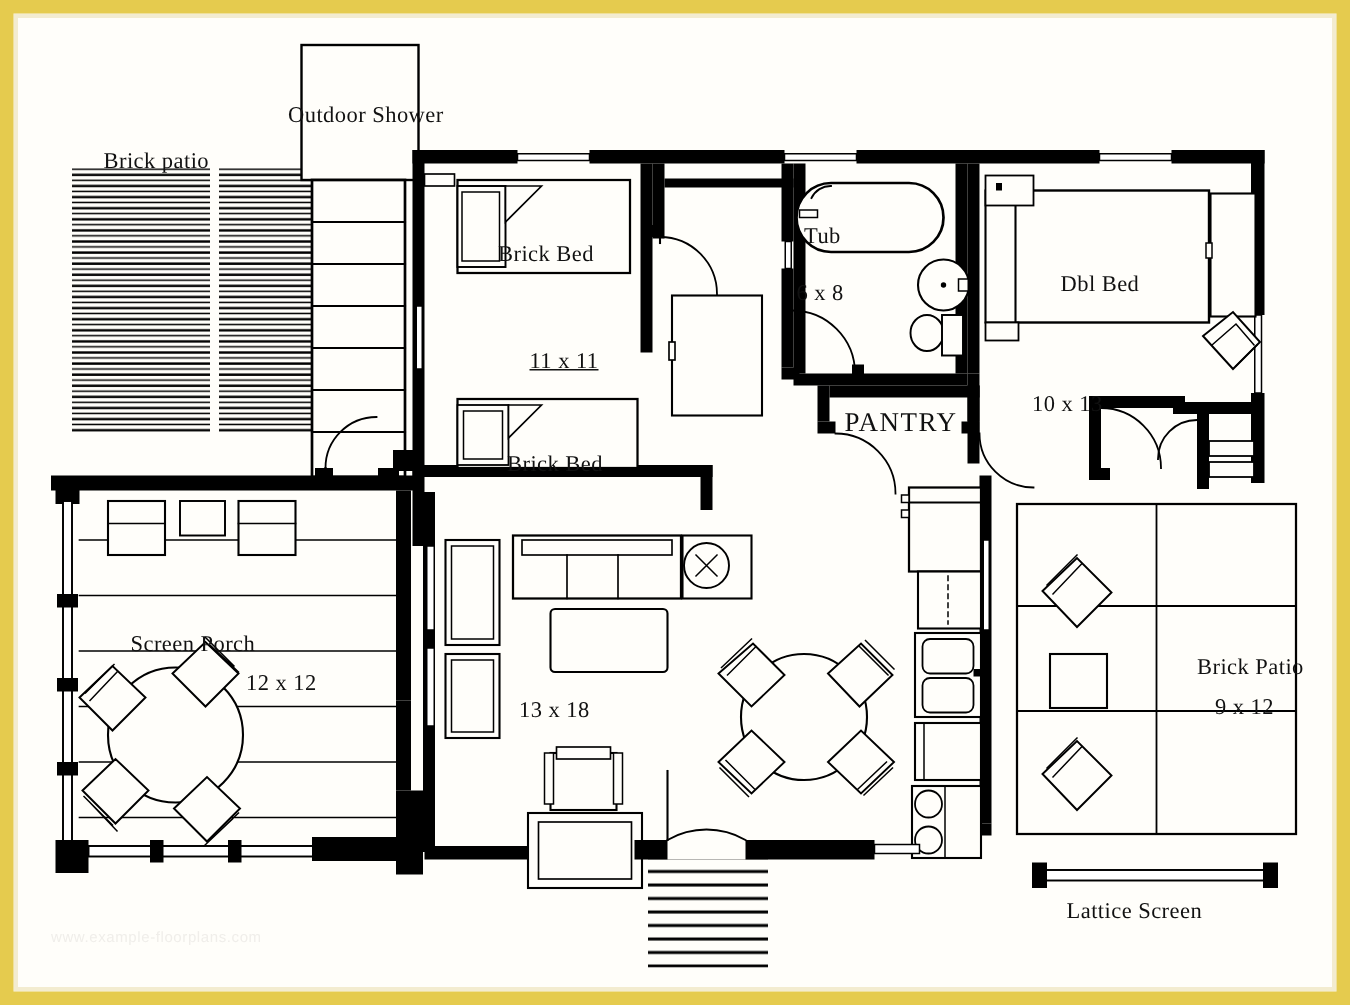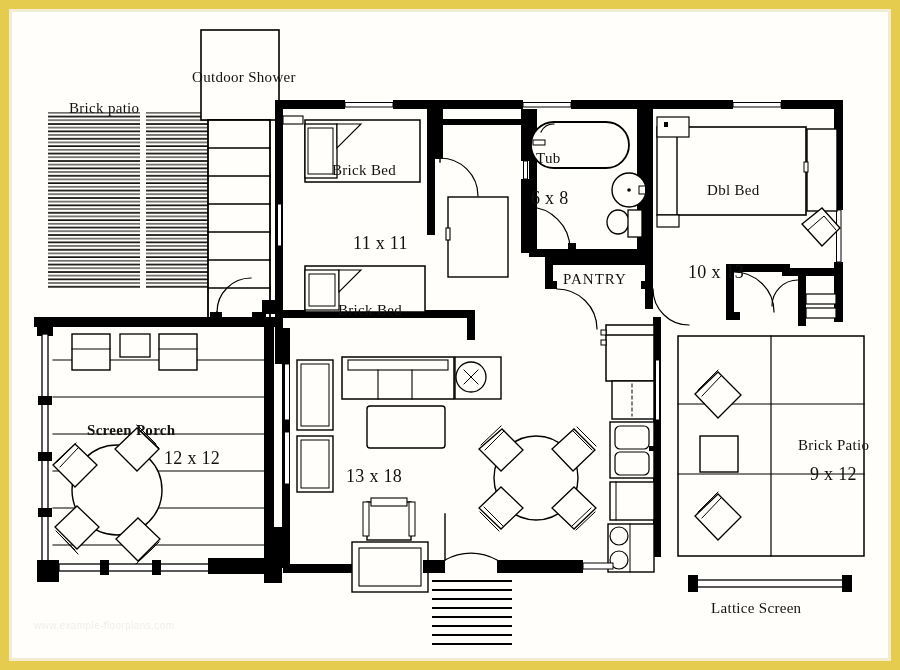--- a/index.html
+++ b/index.html
@@ -54,23 +54,23 @@
     display: block;
   }
   .lbl {
     position: absolute;
     color: #111111;
     font-family: "Liberation Serif", serif;
     white-space: nowrap;
     letter-spacing: 0.3px;
   }
   .lbl-room { font-size: 15px; }
-  .lbl-dim { font-size: 18px; }
+  .lbl-dim { font-size: 15px; }
   .lbl-outside { font-size: 15px; }
-  .lbl-pantry { font-size: 15px; letter-spacing: 1px; }
+  .lbl-pantry { font-size: 18px; letter-spacing: 1px; }
   .watermark {
     position: absolute;
     left: 22px;
     top: 608px;
     font-size: 10px;
     color: #f0eeea;
     font-family: "Liberation Sans", sans-serif;
     letter-spacing: 0.4px;
     user-select: none;
   }
@@ -444,33 +444,33 @@
           <rect x="830" y="563" width="10" height="17" fill="#000" stroke="none"></rect>
         </g>
 
       </g>
     </svg>
 
     <div class="lbl lbl-outside" style="left:180px; top:57px;">Outdoor Shower</div>
     <div class="lbl lbl-outside" style="left:57px; top:88px;">Brick patio</div>
 
     <div class="lbl lbl-room" style="left:320px; top:150px;">Brick Bed</div>
-    <div class="lbl lbl-dim" style="left:341px; top:221px;">11 x 11</div>
+    <div class="lbl lbl-dim" style="left:341px; top:221px;text-decoration:underline;">11 x 11</div>
 
     <div class="lbl lbl-room" style="left:326px; top:290px;">Brick Bed</div>
 
     <div class="lbl lbl-room" style="left:524px; top:138px;">Tub</div>
     <div class="lbl lbl-dim" style="left:519px; top:176px;">6 x 8</div>
 
     <div class="lbl lbl-pantry" style="left:551px; top:259px;">PANTRY</div>
 
     <div class="lbl lbl-room" style="left:695px; top:170px;">Dbl Bed</div>
     <div class="lbl lbl-dim" style="left:676px; top:250px;text-align:center;">10 x 13</div>
 
-    <div class="lbl lbl-room" style="left:75px; top:410px;font-weight:bold;">Screen Porch</div>
+    <div class="lbl lbl-room" style="left:75px; top:410px;">Screen Porch</div>
     <div class="lbl lbl-dim" style="left:152px; top:436px;">12 x 12</div>
 
     <div class="lbl lbl-dim" style="left:334px; top:454px;">13 x 18</div>
 
     <div class="lbl lbl-room" style="left:786px; top:425px;">Brick Patio</div>
     <div class="lbl lbl-dim" style="left:798px; top:452px;">9 x 12</div>
 
     <div class="lbl lbl-outside" style="left:699px; top:588px;text-align:center;">Lattice Screen</div>
 
     <div class="watermark">www.example-floorplans.com</div>

